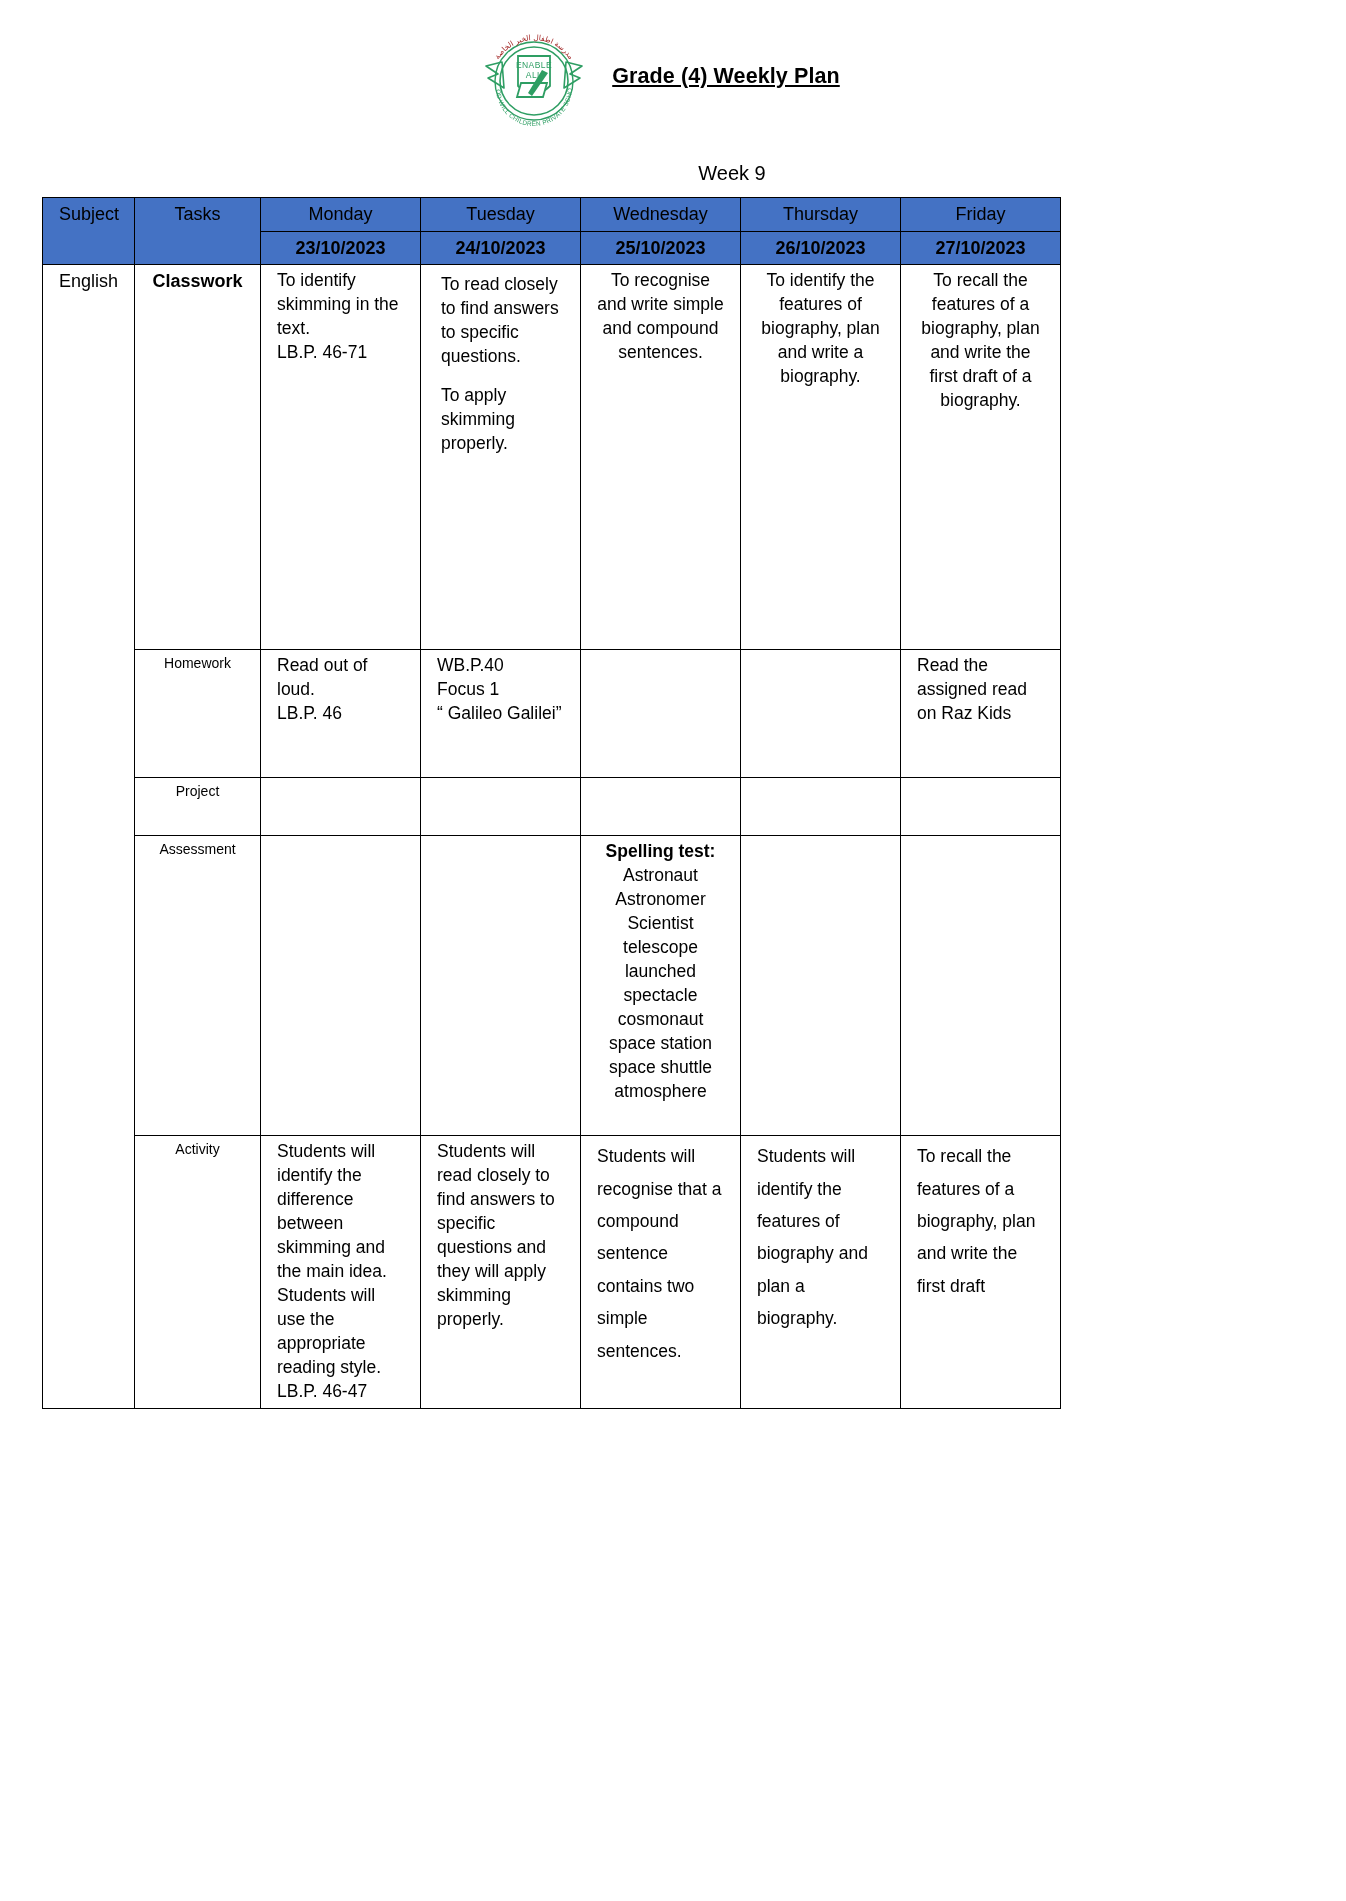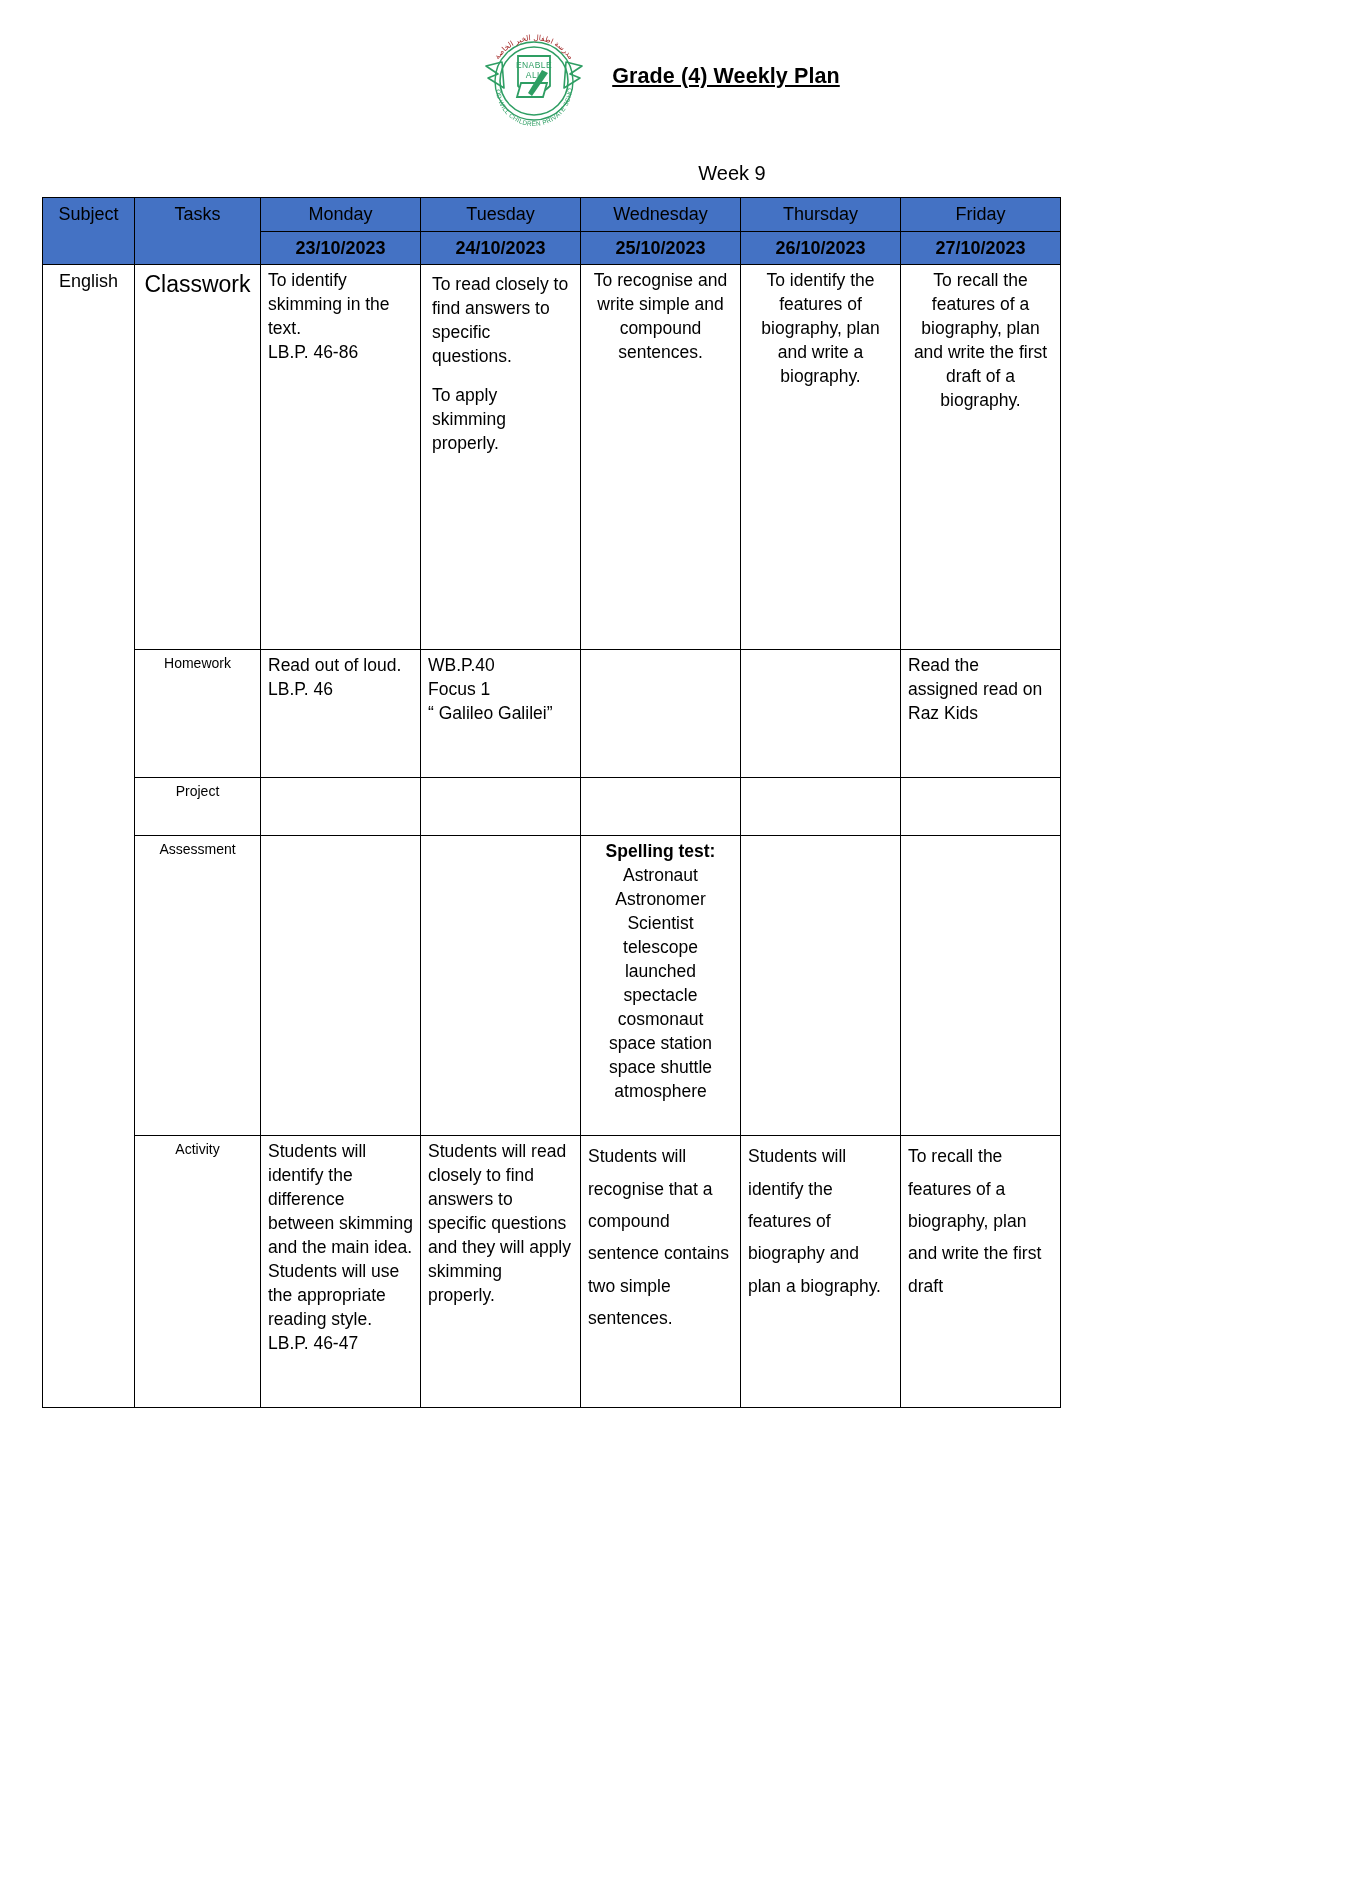--- a/index.html
+++ b/index.html
@@ -63,21 +63,21 @@
   table.plan {
     border-collapse: collapse;
     table-layout: fixed;
     margin-left: 42px;
     width: 1018px;
     font-size: 17.5px;
   }
   table.plan td, table.plan th {
     border: 1.6px solid #000000;
     vertical-align: top;
-    padding: 4px 7px;
+    padding: 4px 16px;
     font-weight: normal;
     line-height: 1.37;
   }
   .hdr {
     background: #4472C4;
     text-align: center;
     vertical-align: middle;
     font-size: 18px;
     padding: 5px 4px;
     height: 30px;
@@ -96,21 +96,21 @@
     vertical-align: top;
     padding-top: 9px;
     font-size: 18px;
   }
   td.task-cell {
     text-align: center;
     vertical-align: top;
     padding-top: 9px;
     font-size: 14px;
   }
-  td.task-cell.bold { font-weight: normal; font-size: 23px; }
+  td.task-cell.bold { font-weight: bold; font-size: 18px; }
 
   
   .cell-mid   { vertical-align: middle; }
   .cell-top   { vertical-align: top; }
   .c-left     { text-align: left; }
   .c-center   { text-align: center; }
 
   td p { margin: 4px; }
   td p + p { margin-top: 15px; }
 
@@ -191,21 +191,21 @@
         <th class="hdr date">26/10/2023</th>
         <th class="hdr date">27/10/2023</th>
       </tr>
     </thead>
     <tbody>
 
       <tr class="row-classwork">
         <td class="subject-cell" rowspan="5">English</td>
         <td class="task-cell bold">Classwork</td>
         <td class="cell-mid c-left" style="white-space:pre-line">To identify skimming in the text.
-LB.P. 46-86</td>
+LB.P. 46-71</td>
         <td class="cell-mid c-left">
           <p>To read closely to find answers to specific questions.</p>
           <p>To apply skimming properly.</p>
         </td>
         <td class="cell-mid c-center">To recognise and write simple and compound sentences.</td>
         <td class="cell-mid c-center">To identify the features of biography, plan and write a biography.</td>
         <td class="cell-mid c-center">To recall the features of a biography, plan and write the first draft of a biography.</td>
       </tr>
 
       <tr class="row-homework">

